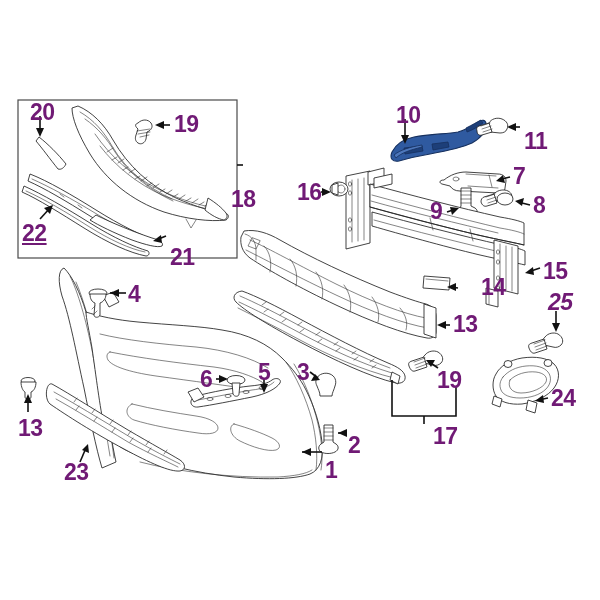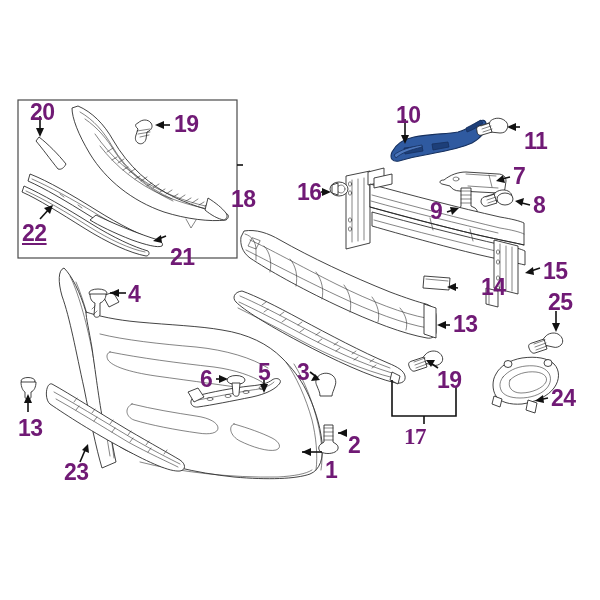--- a/index.html
+++ b/index.html
@@ -408,25 +408,25 @@
     <div class="lbl" style="left:513px;top:165px;">7</div>
     <div class="lbl" style="left:533px;top:194px;">8</div>
     <div class="lbl" style="left:430px;top:200px;">9</div>
     <div class="lbl" style="left:396px;top:104px;text-align:center;">10</div>
     <div class="lbl" style="left:524px;top:130px;">11</div>
     <div class="lbl" style="left:18px;top:417px;">13</div>
     <div class="lbl" style="left:453px;top:313px;">13</div>
     <div class="lbl" style="left:461px;top:276px;margin-left:20px;">14</div>
     <div class="lbl" style="left:543px;top:260px;">15</div>
     <div class="lbl" style="left:297px;top:181px;">16</div>
-    <div class="lbl" style="left:404px;top:425px;font-family:Liberation Serif, serif;">17</div>
+    <div class="lbl" style="left:433px;top:425px;">17</div>
     <div class="lbl" style="left:231px;top:154px;margin-top:34px;">18</div>
     <div class="lbl" style="left:437px;top:369px;">19</div>
     <div class="lbl" style="left:30px;top:101px;">20</div>
     <div class="lbl" style="left:170px;top:226px;margin-top:20px;">21</div>
     <div class="lbl" style="left:22px;top:222px;text-decoration:underline;">22</div>
     <div class="lbl" style="left:64px;top:461px;">23</div>
     <div class="lbl" style="left:551px;top:387px;">24</div>
-    <div class="lbl" style="left:548px;top:291px;">25</div>
+    <div class="lbl" style="left:548px;top:291px;font-style:italic;">25</div>
     <div class="lbl" style="left:174px;top:113px;">19</div>
   </div>
 
 </div>
 
 </body></html>

